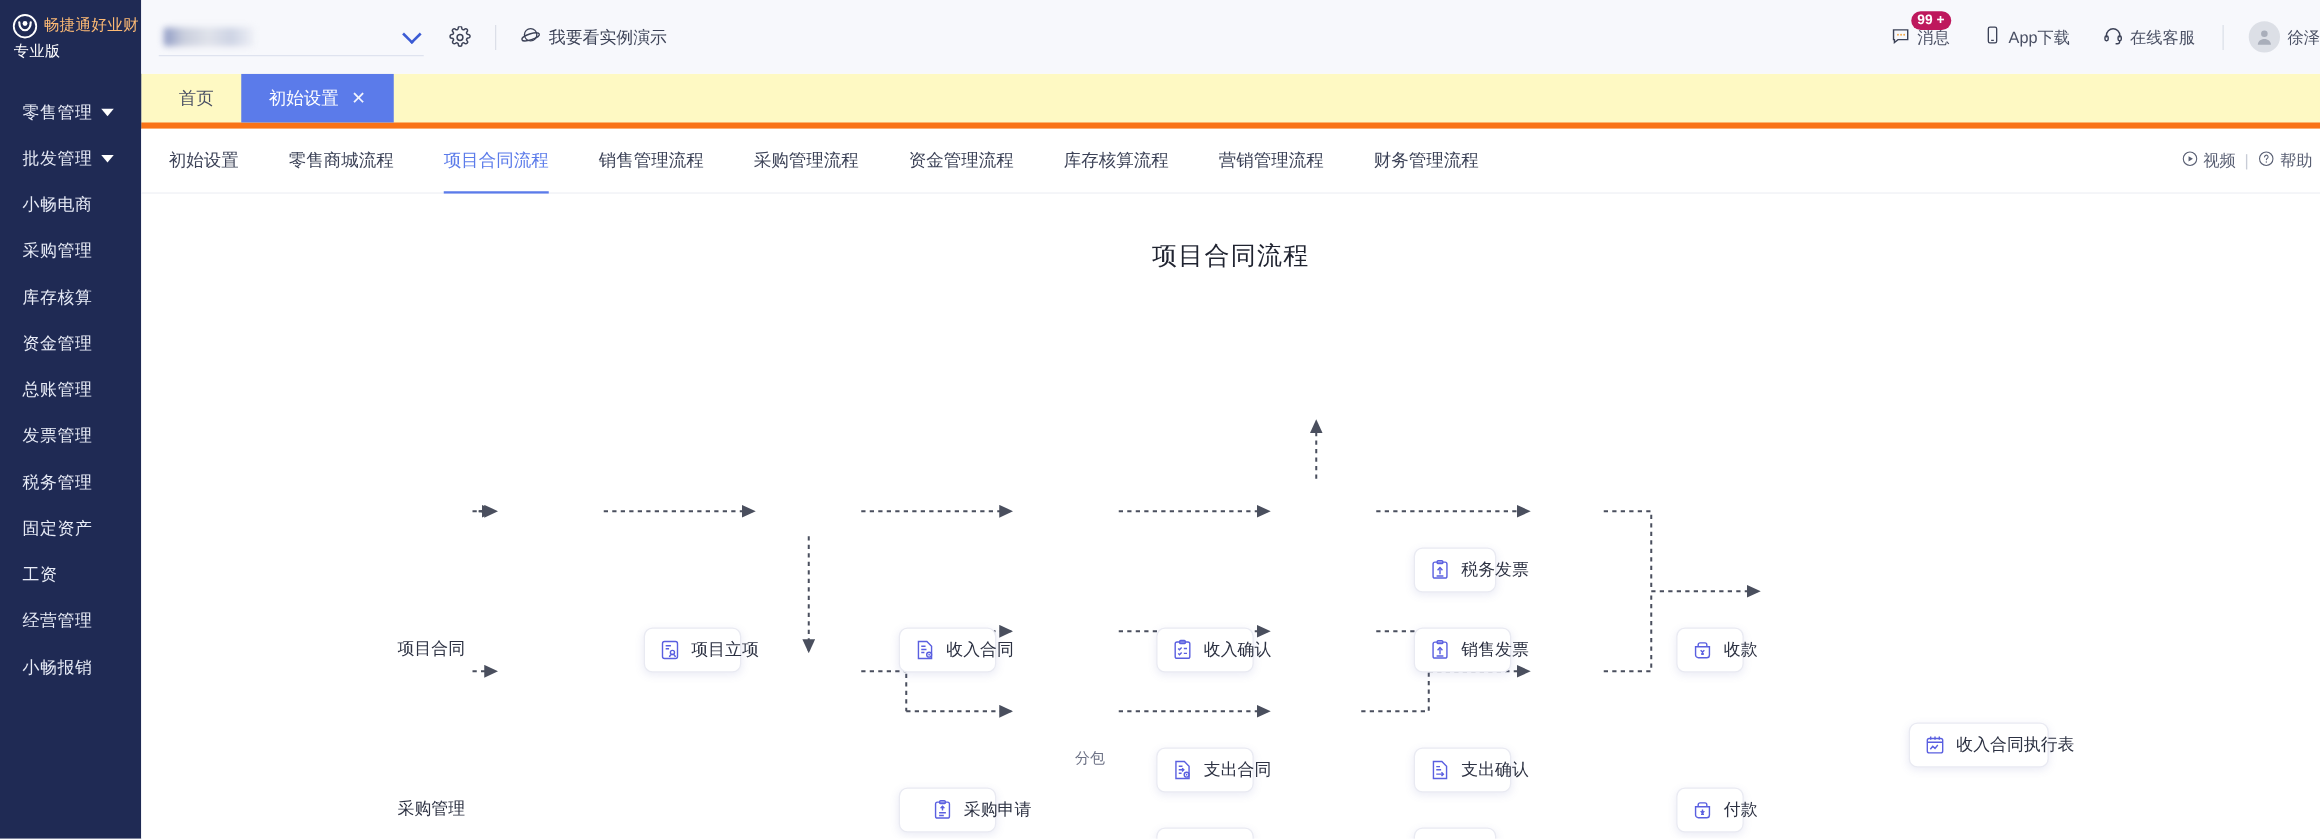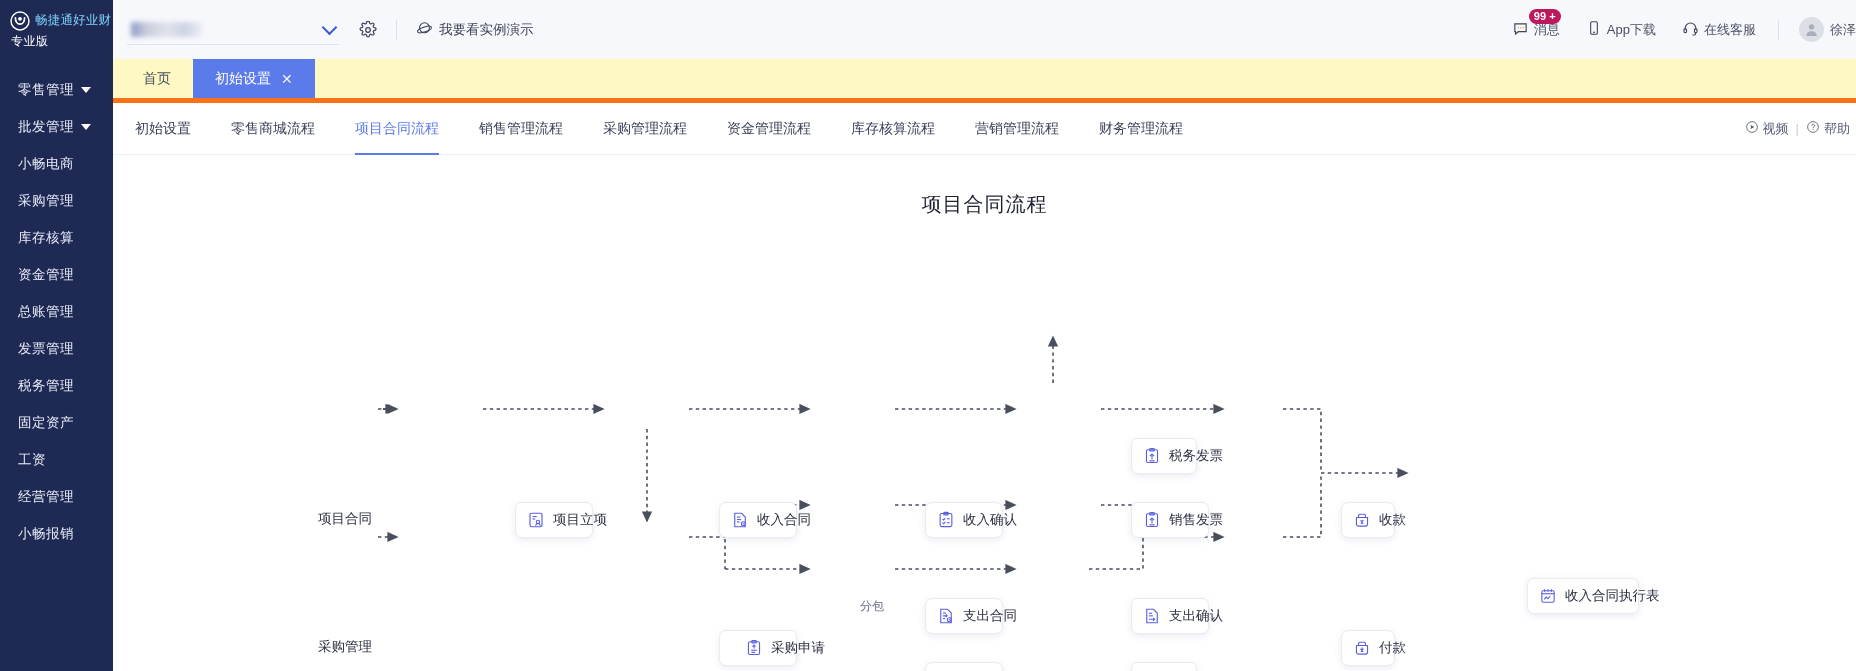--- a/index.html
+++ b/index.html
@@ -20,21 +20,21 @@
     overflow: hidden;
   }
   .brand {
     height: 59px;
     display: flex; flex-direction: column; justify-content: center;
     padding-left: 9px; position: relative;
   }
   .brand-row { display: flex; align-items: center; gap: 4px; }
   .brand-logo { width: 22px; height: 22px; flex: 0 0 22px; }
   .brand-name {
-    color: #7dd3fc; font-size: 12.5px; letter-spacing: .2px; white-space: nowrap;
+    color: #fdba74; font-size: 12.5px; letter-spacing: .2px; white-space: nowrap;
   }
   .brand-sub {
     color: #ffffff; font-size: 12px; margin-top: 1px; padding-left: 2px; letter-spacing: .5px;
   }
   .nav { padding-top: 12px; }
   .nav-item {
     height: 37px; display: flex; align-items: center;
     color: #e8ecf7; font-size: 13.5px; padding-left: 18px;
     cursor: pointer; letter-spacing: .5px; white-space: nowrap;
   }

